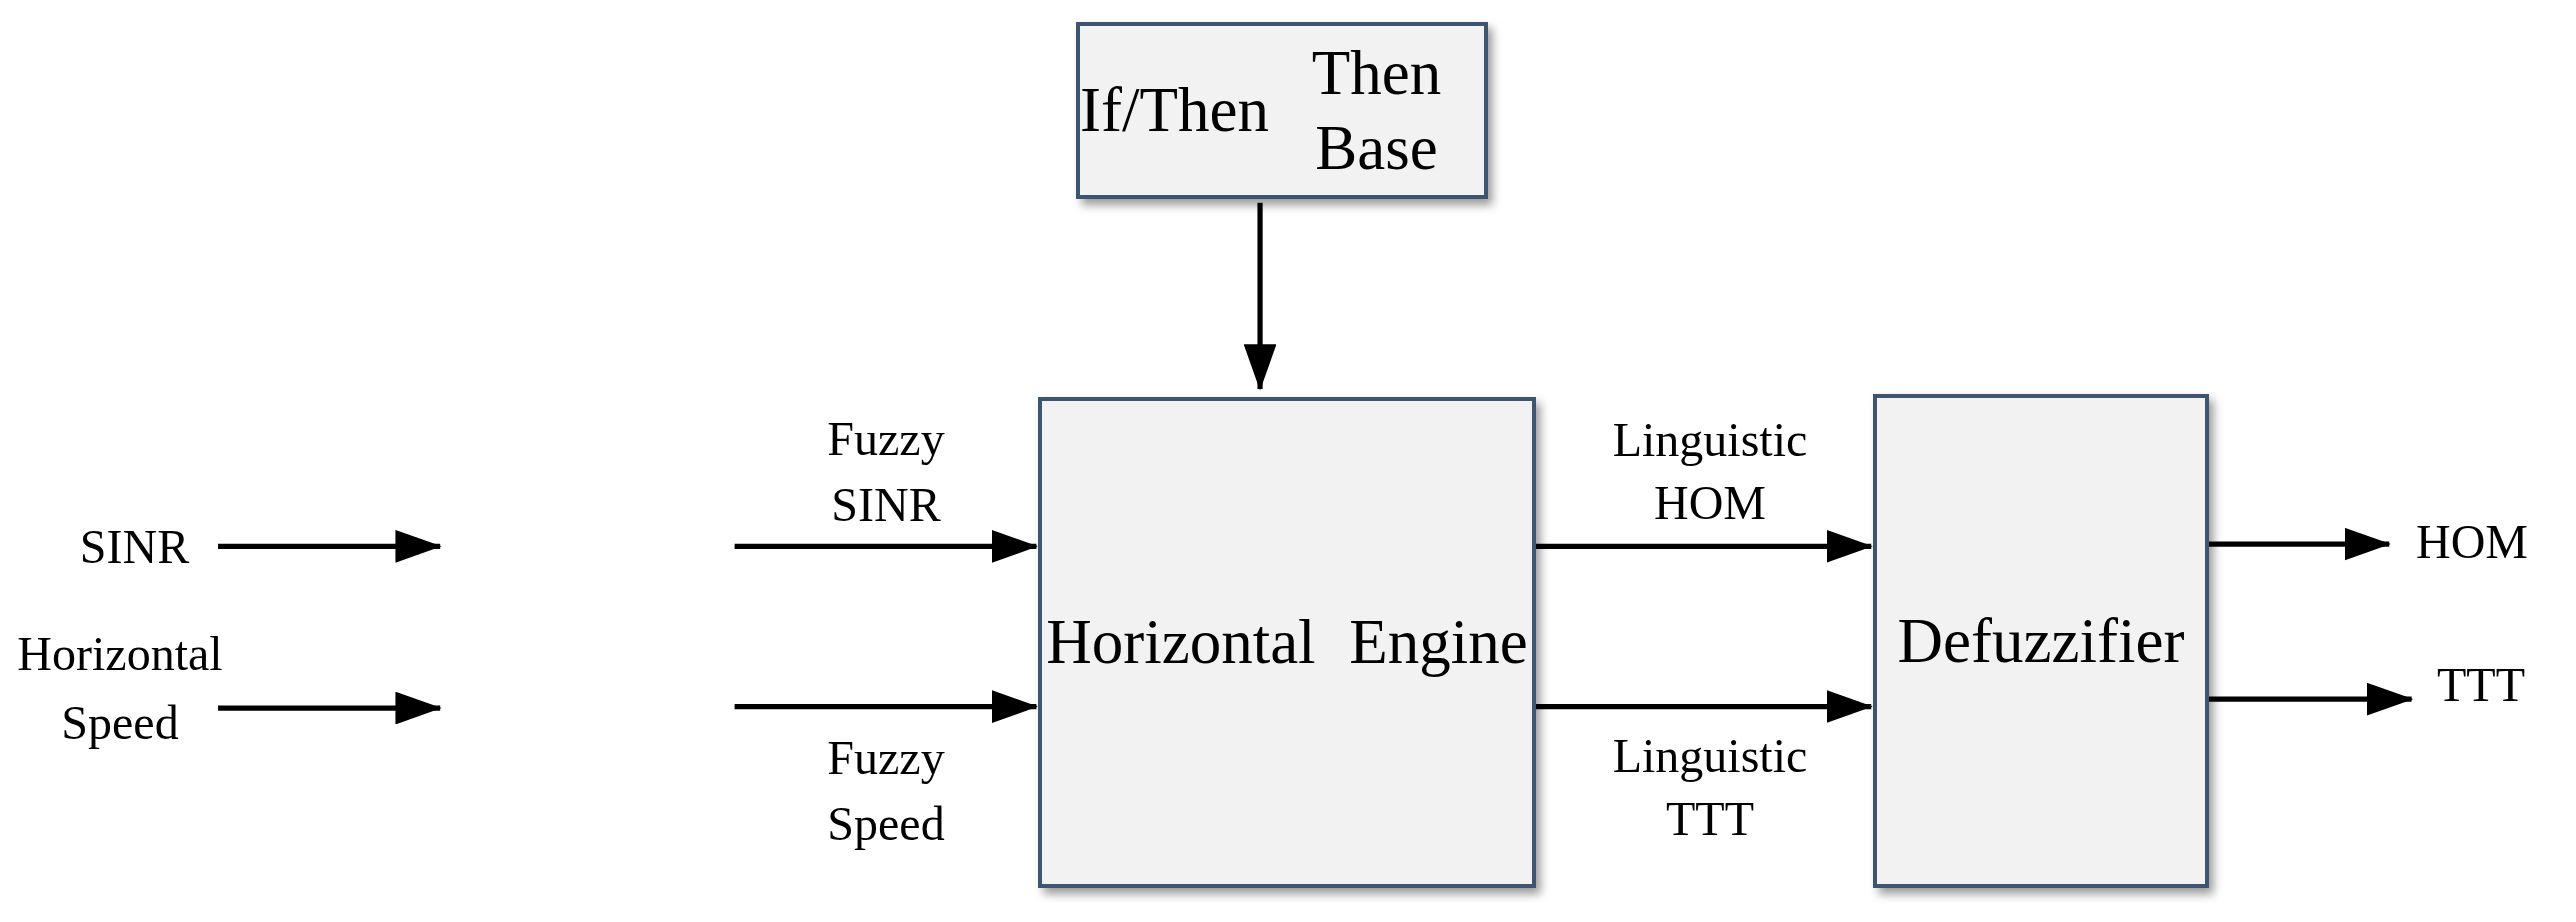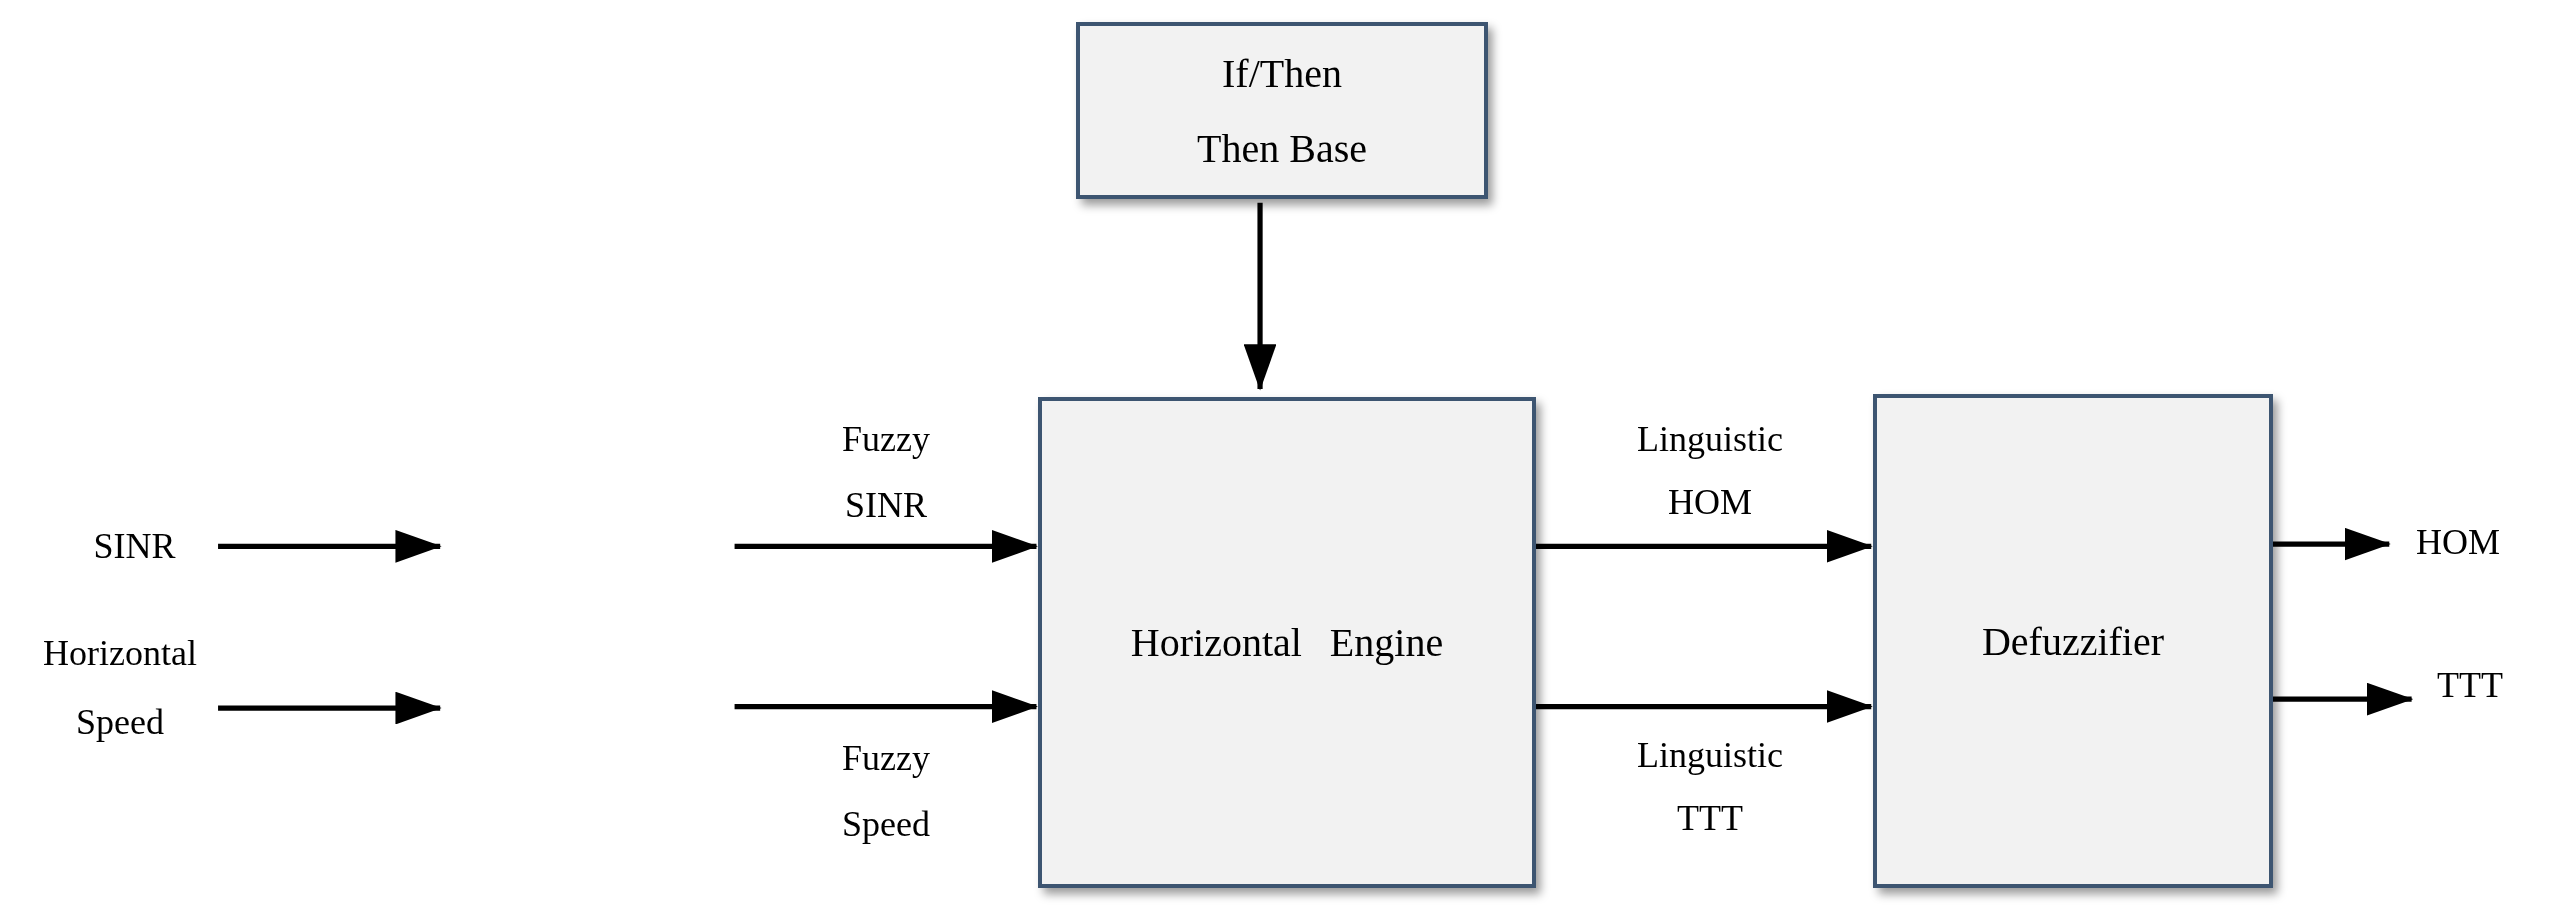--- a/index.html
+++ b/index.html
@@ -13,37 +13,37 @@
     overflow: hidden;
   }
   svg.wires { position: absolute; left: 0; top: 0; width: 2576px; height: 922px; }
 
   .box {
     position: absolute;
     background: #f2f2f2;
     border: 4.5px solid #3d5571;
     box-shadow: 5.2px 6px 9px rgba(0,0,0,0.40);
     display: flex;
-    flex-direction: column;
+    flex-direction: row;
     align-items: center;
     justify-content: center;
     text-align: center;
-    font-size: 40px;
+    font-size: 63px;
     line-height: 75px;
     box-sizing: border-box;
   }
   .box.rule-base   { left: 1076px; top: 22.4px;  width: 412px; height: 177px; }
   .box.fuzzifier   { left: 441px;  top: 397px; width: 295px; height: 475px; }
   .box.inference   { left: 1038px; top: 397px; width: 498px; height: 491px; }
-  .box.defuzzifier { left: 1873px; top: 394px; width: 400px; height: 494px; }
+  .box.defuzzifier { left: 1873px; top: 394px; width: 336px; height: 494px; }
   .box.inference .box-label { word-spacing: 18px; }
 
   .edge-label {
     position: absolute;
-    font-size: 36px;
+    font-size: 48px;
     line-height: 66px;
     text-align: center;
     white-space: nowrap;
   }
   .lbl-sinr        { left: 30px;   top: 512px; width: 209px; line-height: 69px; }
   .lbl-horiz-speed { left: 8px;    top: 619px; width: 224px; line-height: 69px; }
   .lbl-fuzzy-sinr  { left: 774px; top: 406px; width: 224px; }
   .lbl-fuzzy-speed { left: 774px; top: 725px; width: 224px; }
   .lbl-ling-hom    { left: 1561px; top: 408px; width: 298px; line-height: 63px; }
   .lbl-ling-ttt    { left: 1561px; top: 724px; width: 298px; line-height: 63px; }

